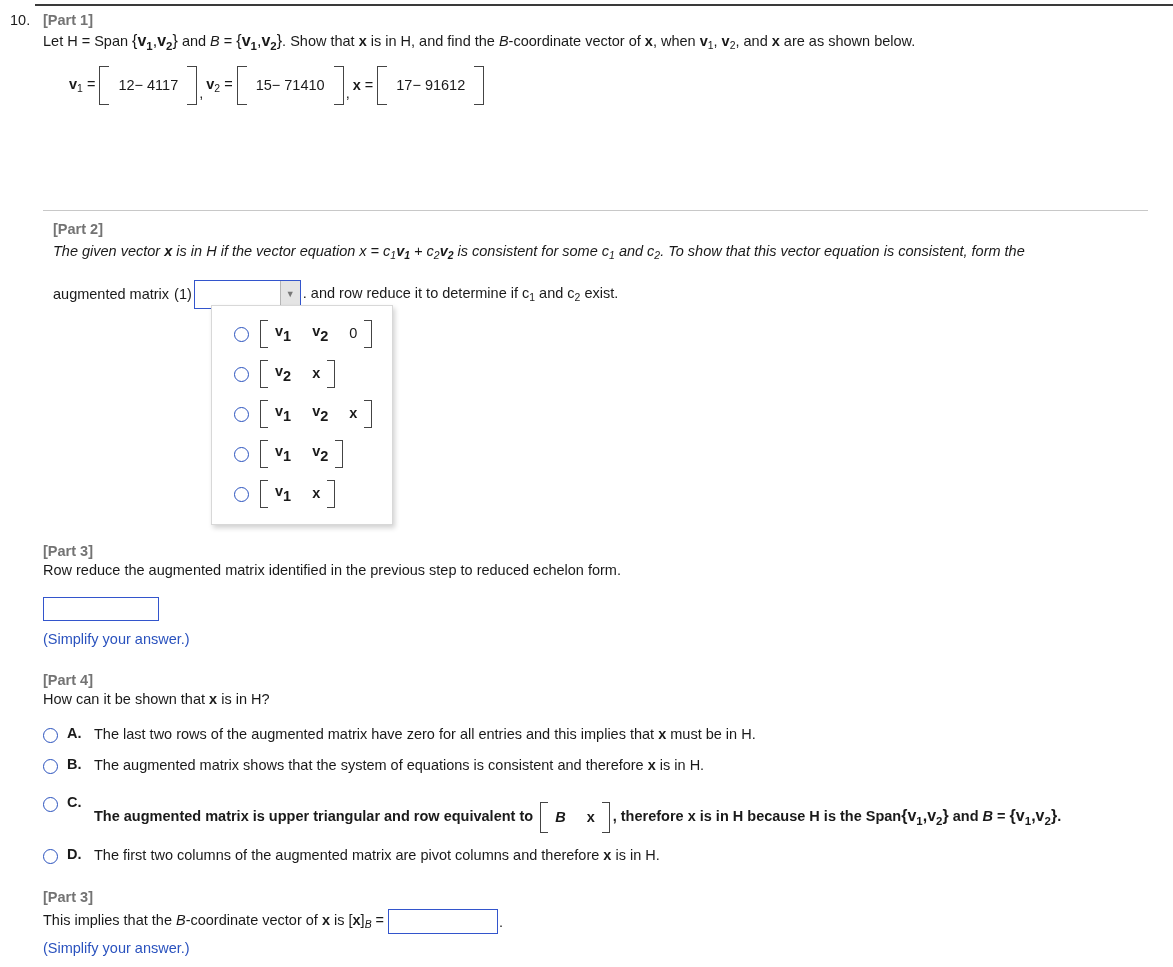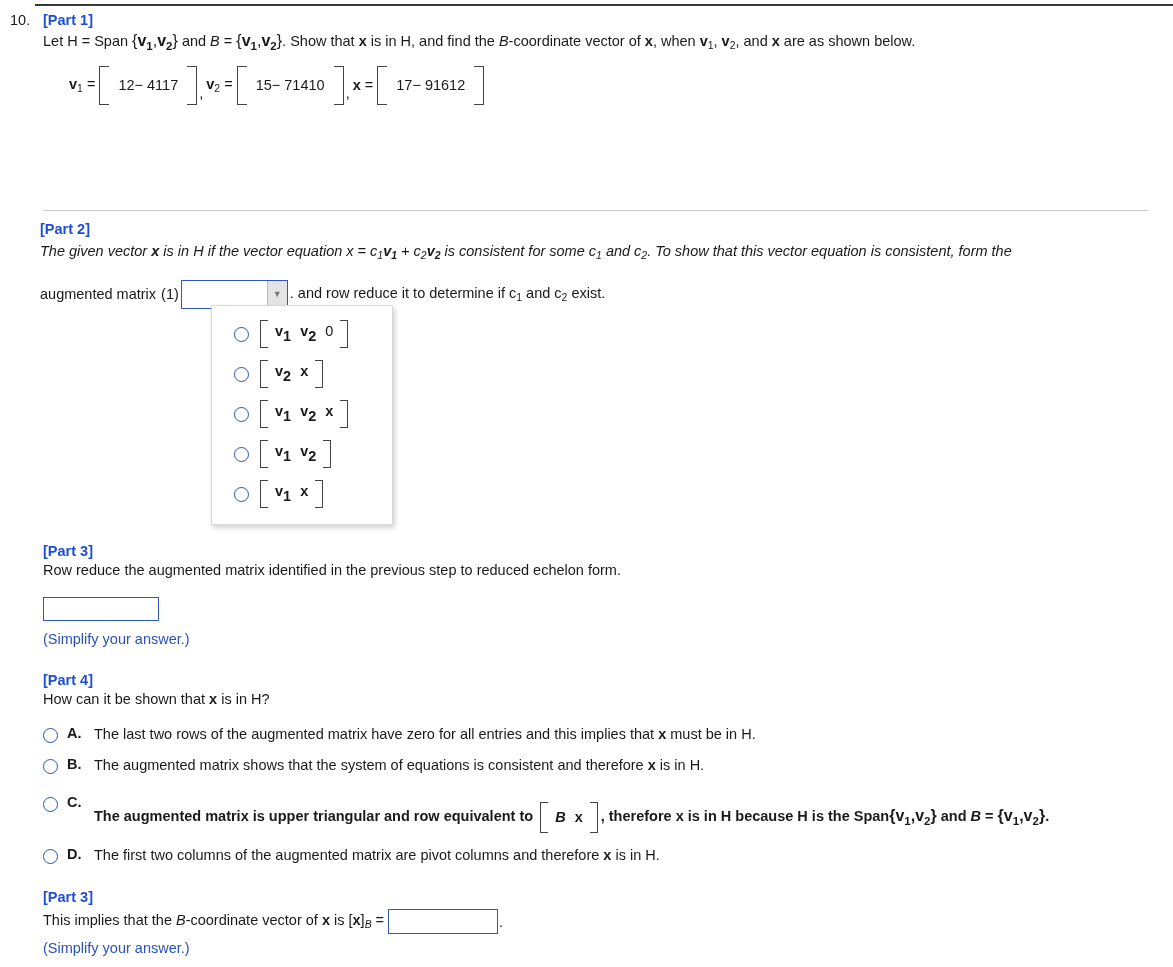--- a/index.html
+++ b/index.html
@@ -23,21 +23,21 @@
     background: #3a3a3a;
   }
   .qnum {
     position: absolute;
     left: 10px; top: 12px;
     font-size: 14.5px;
     color: #1a1a1a;
   }
   .parthead {
     font-weight: bold;
-    color: #1d4ed8;
+    color: #737373;
     font-size: 14.5px;
   }
   .content {
     position: absolute;
     left: 43px;
     top: 12px;
     width: 1120px;
   }
   .line { margin: 0 0 2px 0; }
   .sub { font-size: 0.72em; vertical-align: -0.32em; }
@@ -144,21 +144,21 @@
     margin-right: 11px;
     flex: none;
   }
   .optmat {
     display: inline-flex;
     align-items: stretch;
   }
   .optmat .brk { width: 7px; }
   .optmat .mcol { padding: 3px 7px; }
   .optmat .mcol span { line-height: 1.2; }
-  .inl { display: inline-flex; gap: 9px; }
+  .inl { display: inline-flex; align-items: center; gap: 21px; }
 
   
   .answerbox {
     width: 114px;
     height: 22px;
     border: 1.4px solid #3355cc;
     background: #fff;
     display: inline-block;
   }
   .simplify {
@@ -251,21 +251,21 @@
         <span>16</span>
         <span>12</span>
       </span>
       <span class="brk r"></span>
     </span>
   </div>
 </div>
 
 <div class="hr" style="top:210px;"></div>
 
-<div style="position:absolute; left:40px; top:221px; width:1110px;">
+<div style="position:absolute; left:53px; top:221px; width:1110px;">
   <div class="parthead">[Part 2]</div>
   <div class="p2line2">
     The given vector <b>x</b> is in H if the vector equation x = c<span class="sub">1</span><b>v</b><span class="sub"><b>1</b></span> + c<span class="sub">2</span><b>v</b><span class="sub"><b>2</b></span> is consistent for some c<span class="sub">1</span> and c<span class="sub">2</span>. To show that this vector equation is consistent, form the
   </div>
   <div class="p2line3">
     <span>augmented matrix</span>
     <span style="margin-left:5px;">(1)</span>
     <span class="dropdown">
       <span class="dd-field"></span>
       <span class="dd-arrow">▼</span>

